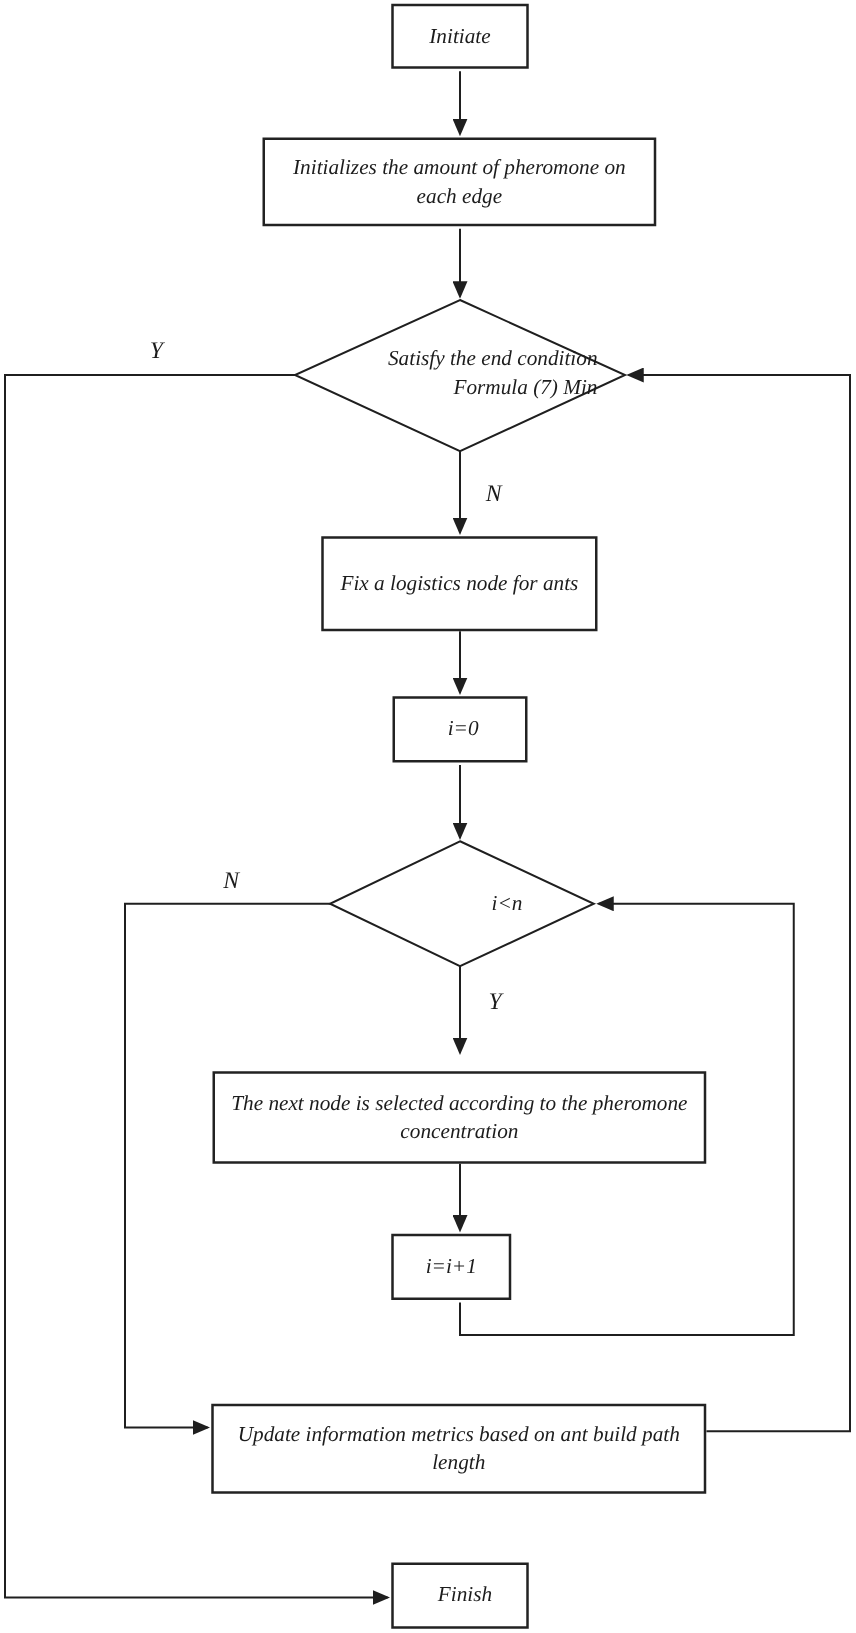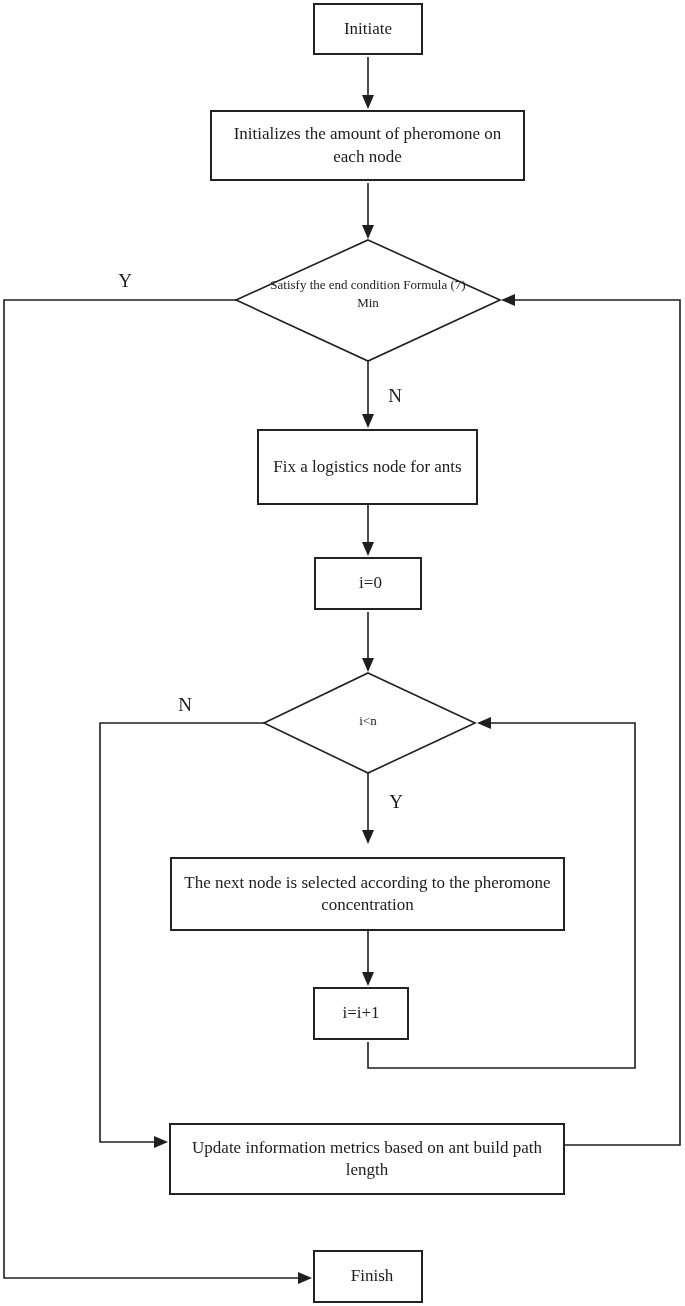--- a/index.html
+++ b/index.html
@@ -8,20 +8,21 @@
     background: #ffffff;
   }
   .canvas {
     position: relative;
     width: 685px;
     height: 1306px;
     background: #ffffff;
     font-family: "Liberation Serif", "DejaVu Serif", serif;
     color: #1c1c1c;
     overflow: hidden;
+    font-style: italic;
   }
   .wires {
     position: absolute;
     left: 0;
     top: 0;
     width: 685px;
     height: 1306px;
   }
   .node {
     position: absolute;
@@ -31,22 +32,22 @@
     display: flex;
     align-items: center;
     justify-content: center;
     text-align: center;
     font-size: 17px;
     line-height: 1.32;
     padding: 2px 8px;
   }
   .dlabel {
     position: absolute;
-    text-align: center;
-    font-size: 13px;
+    text-align: right;
+    font-size: 17px;
     line-height: 1.35;
   }
   .blabel {
     position: absolute;
     text-align: center;
     font-size: 19px;
   }
 </style>
 </head>
 <body>
@@ -75,21 +76,21 @@
     <path d="M565,1145 L680,1145 L680,300 L503,300" stroke="#1f1f1f" stroke-width="1.6" fill="none" marker-end="url(#arrow)"></path>
 
     <path d="M236,300 L4,300 L4,1278 L310,1278" stroke="#1f1f1f" stroke-width="1.6" fill="none" marker-end="url(#arrow)"></path>
 
     <polygon points="368,240 500,300 368,361 236,300" fill="#ffffff" stroke="#1f1f1f" stroke-width="1.6"></polygon>
     <polygon points="368,673 475,723 368,773 264,723" fill="#ffffff" stroke="#1f1f1f" stroke-width="1.6"></polygon>
   </svg>
 
   <div class="node" style="left:313px; top:3px; width:110px; height:52px;">Initiate</div>
 
-  <div class="node" style="left:210px; top:110px; width:315px; height:71px;">Initializes the amount of pheromone on each node</div>
+  <div class="node" style="left:210px; top:110px; width:315px; height:71px;">Initializes the amount of pheromone on each edge</div>
 
   <div class="node" style="left:257px; top:429px; width:221px; height:76px;">Fix a logistics node for ants</div>
 
   <div class="node" style="left:314px; top:557px; width:108px; height:53px;padding-left:13px;">i=0</div>
 
   <div class="node" style="left:170px; top:845px; width:395px; height:74px;margin-top:12px;">The next node is selected according to the pheromone concentration</div>
 
   <div class="node" style="left:313px; top:987px; width:96px; height:53px;">i=i+1</div>
 
   <div class="node" style="left:169px; top:1111px; width:396px; height:72px;margin-top:12px;">Update information metrics based on ant build path length</div>

